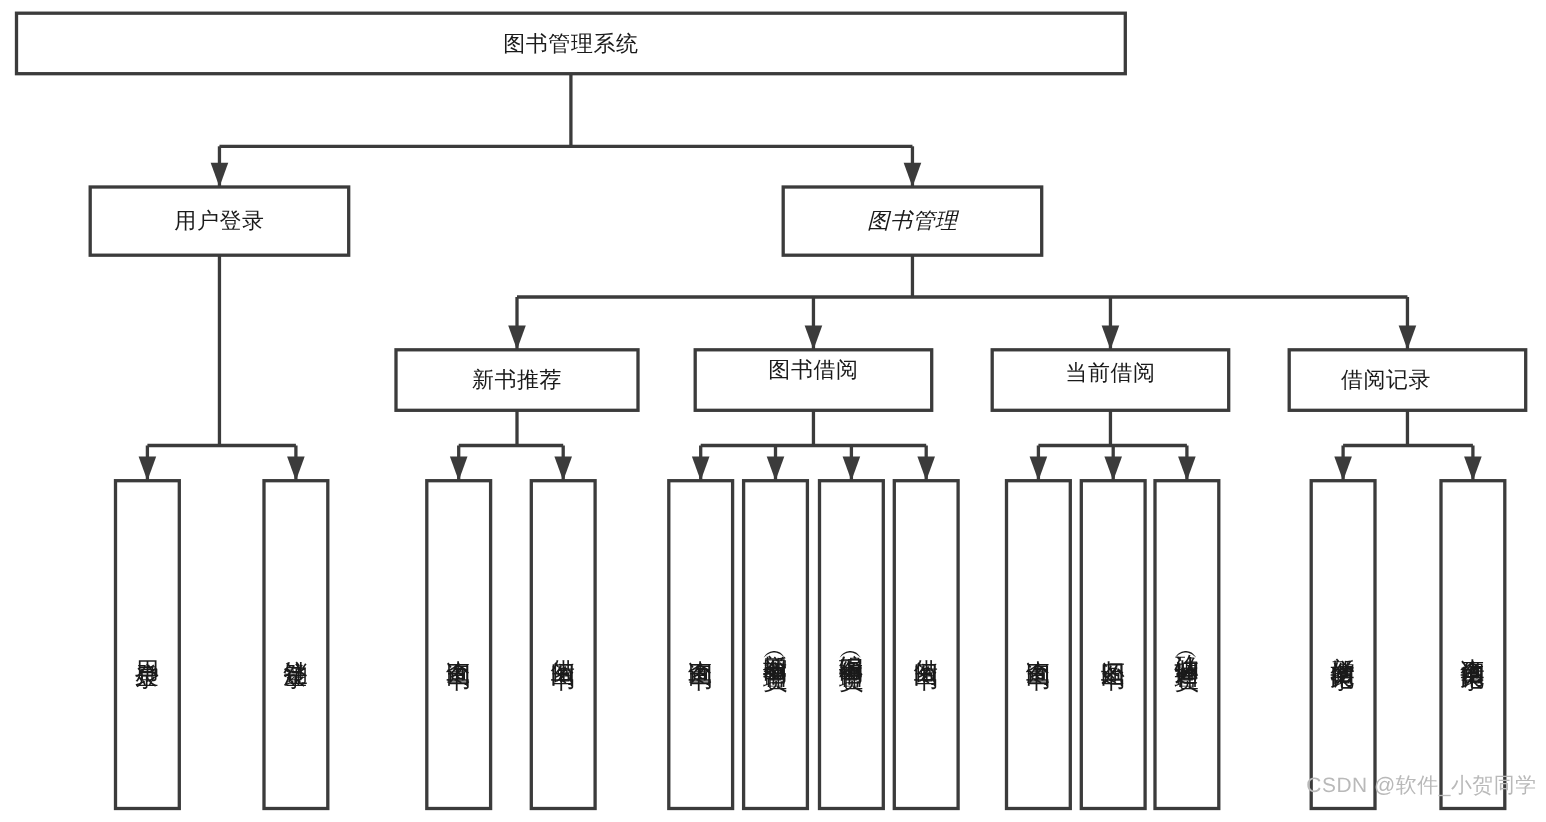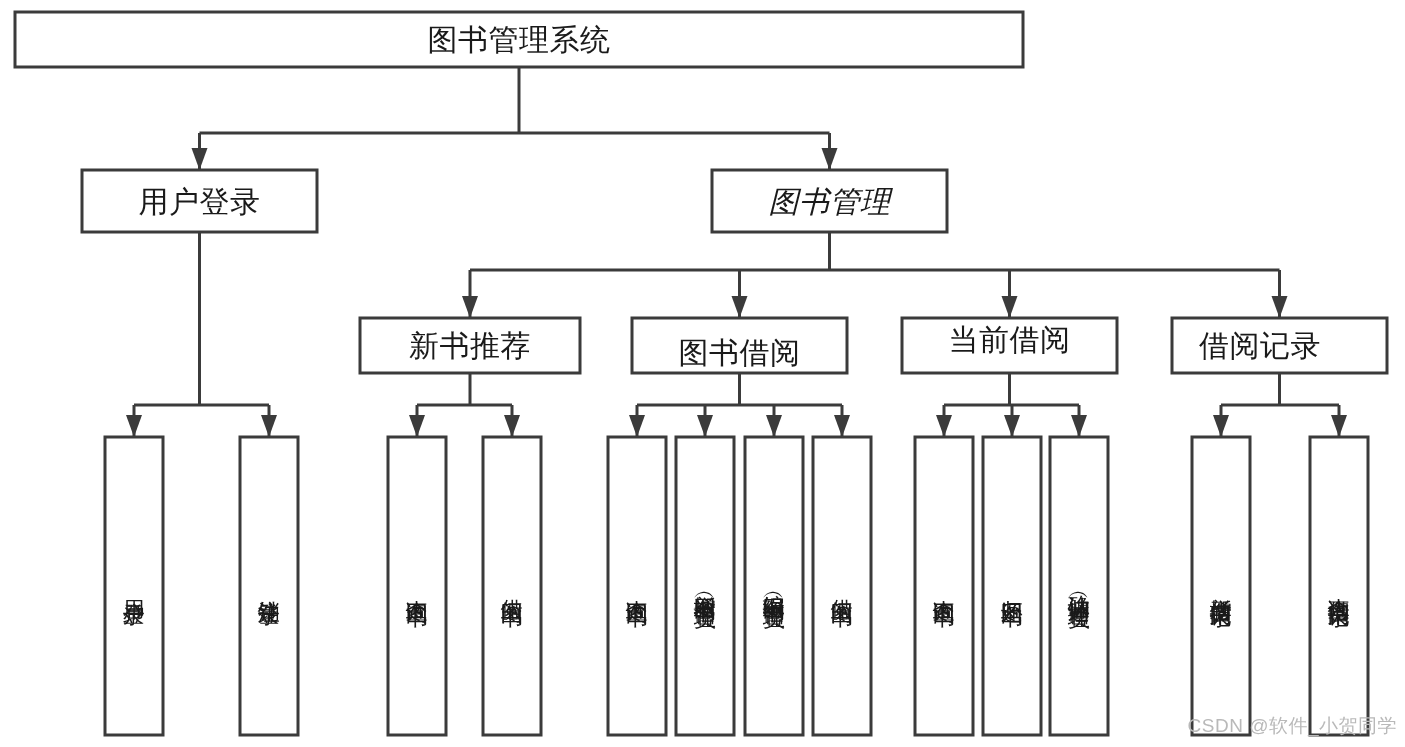--- a/index.html
+++ b/index.html
@@ -36,21 +36,21 @@
   }
   .arrow-head {
     fill: #3b3b3b;
   }
   .node-label-h {
     position: absolute;
     display: flex;
     align-items: center;
     justify-content: center;
     color: #1a1a1a;
-    font-size: 30px;
+    font-size: 20px;
     letter-spacing: 0.5px;
     line-height: 1.1;
     white-space: nowrap;
     pointer-events: none;
   }
   .node-label-v {
     position: absolute;
     display: flex;
     align-items: center;
     justify-content: center;
@@ -58,21 +58,21 @@
     font-size: 22px;
     line-height: 1.15;
     writing-mode: vertical-rl;
     text-orientation: upright;
     letter-spacing: 2px;
     pointer-events: none;
   }
   .watermark {
     position: absolute;
     right: 8px;
-    bottom: 8px;
+    bottom: 20px;
     color: #b9b9b9;
     font-size: 19px;
     letter-spacing: 0.5px;
     white-space: nowrap;
     pointer-events: none;
   }
 </style>
 </head>
 <body>
 
@@ -151,21 +151,21 @@
       <rect x="1050" y="437" width="58" height="298" class="node-box"></rect>
       <rect x="1192" y="437" width="58" height="298" class="node-box"></rect>
       <rect x="1310" y="437" width="58" height="298" class="node-box"></rect>
     </svg>
 
   <div id="label-layer">
       <div class="node-label-h" style="left: 15px; top: 12px; width: 1008px; height: 55px;">图书管理系统</div>
       <div class="node-label-h" style="left: 82px; top: 170px; width: 235px; height: 62px;">用户登录</div>
       <div class="node-label-h" style="left: 712px; top: 170px; width: 235px; height: 62px; font-style: italic;">图书管理</div>
       <div class="node-label-h" style="left: 360px; top: 318px; width: 220px; height: 55px; border-radius: 21px;">新书推荐</div>
-      <div class="node-label-h" style="left: 632px; top: 334px; width: 215px; height: 37px;">图书借阅</div>
+      <div class="node-label-h" style="left: 632px; top: 318px; width: 215px; height: 37px;">图书借阅</div>
       <div class="node-label-h" style="left: 902px; top: 318px; width: 215px; height: 42px;">当前借阅</div>
       <div class="node-label-h" style="left: 1172px; top: 318px; width: 176px; height: 55px;">借阅记录</div>
       <div class="node-label-v" style="left: 105px; top: 437px; width: 58px; height: 298px;">用户登录</div>
       <div class="node-label-v" style="left: 240px; top: 437px; width: 58px; height: 298px;">注销登录</div>
       <div class="node-label-v" style="left: 388px; top: 437px; width: 58px; height: 298px;">查询图书</div>
       <div class="node-label-v" style="left: 483px; top: 437px; width: 58px; height: 298px;">借阅图书</div>
       <div class="node-label-v" style="left: 608px; top: 437px; width: 58px; height: 298px;">查询图书</div>
       <div class="node-label-v" style="left: 676px; top: 437px; width: 58px; height: 298px;">新增图书（管理员）</div>
       <div class="node-label-v" style="left: 745px; top: 437px; width: 58px; height: 298px;">编辑图书（管理员）</div>
       <div class="node-label-v" style="left: 813px; top: 437px; width: 58px; height: 298px;">借阅图书</div>

